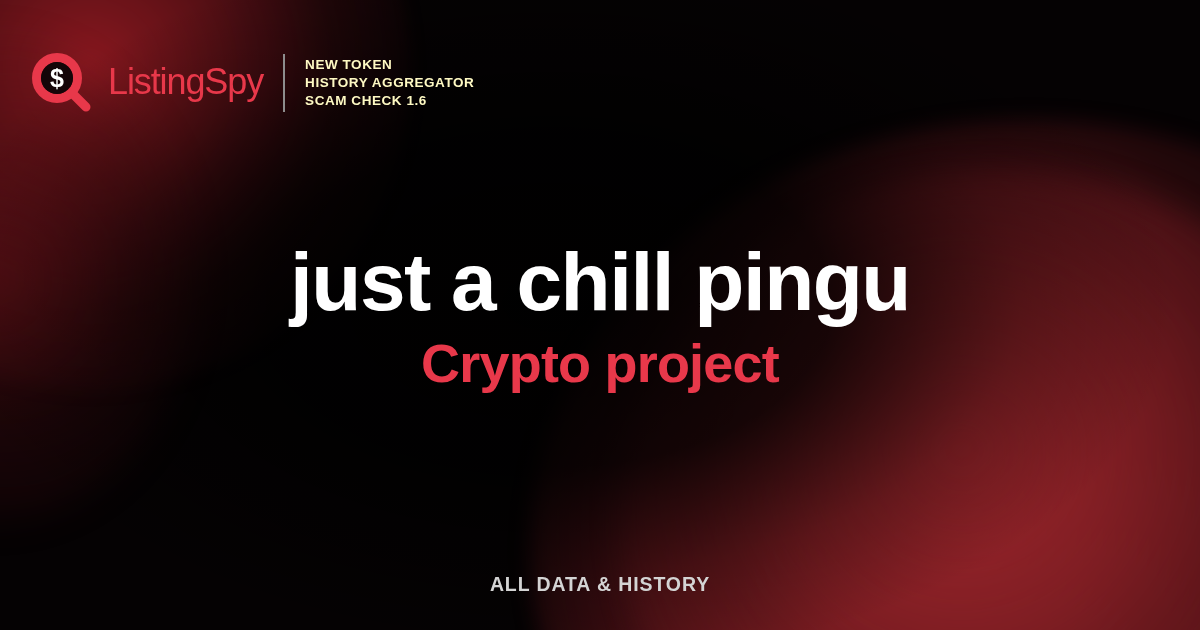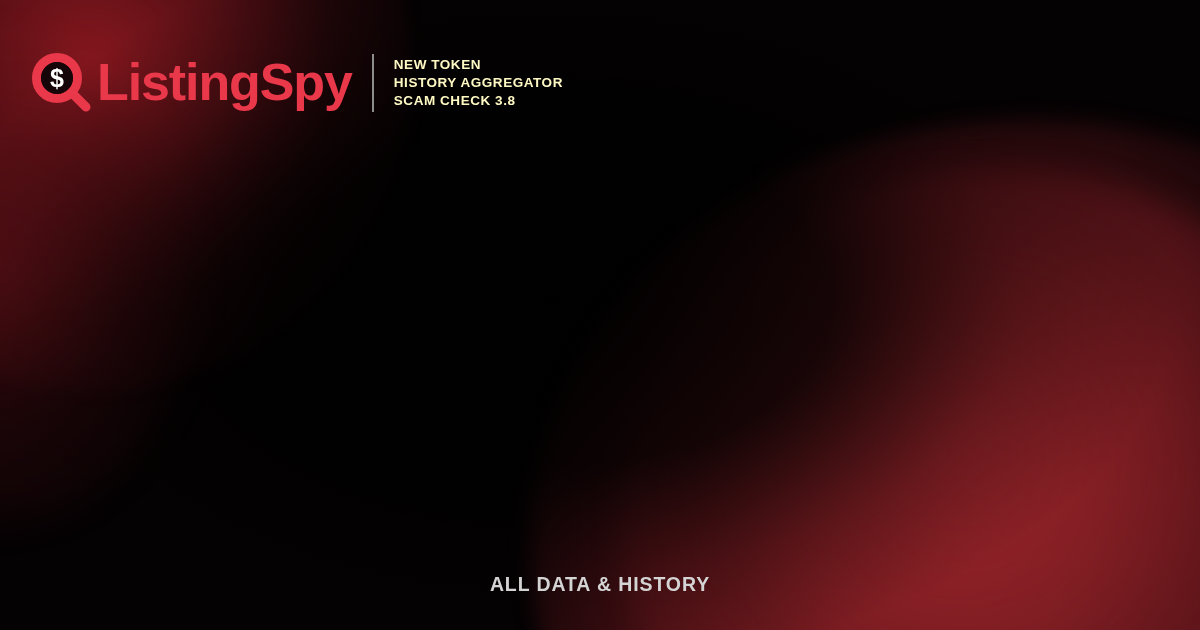--- a/index.html
+++ b/index.html
@@ -102,24 +102,24 @@
     align-items: center;
     z-index: 5;
   }
   .brand-mark {
     width: 60px;
     height: 60px;
     flex: 0 0 60px;
     display: block;
   }
   .brand-word {
-    margin-left: 5px;
-    font-size: 52px;
+    margin-left: 16px;
+    font-size: 36px;
     line-height: 1;
-    font-weight: bold;
+    font-weight: normal;
     letter-spacing: -1.1px;
     color: #e8384a;
     white-space: nowrap;
     transform: translateY(-1px);
   }
   .brand-divider {
     width: 2px;
     height: 58px;
     margin-left: 20px;
     background: #8d8d8d;
@@ -213,22 +213,26 @@
       <text x="25" y="25" fill="#ffffff" font-family="'Liberation Sans', sans-serif" font-size="25" font-weight="bold" text-anchor="middle" dominant-baseline="central">$</text>
     </svg>
 
     <div class="brand-word">ListingSpy</div>
 
     <div class="brand-divider"></div>
 
     <div class="brand-tagline">
       <div>NEW TOKEN</div>
       <div>HISTORY AGGREGATOR</div>
-      <div>SCAM CHECK 3.8</div>
+      <div>SCAM CHECK 1.6</div>
     </div>
   </div>
 
+  <div class="hero">
+    <div class="hero-title">just a chill pingu</div>
+    <div class="hero-subtitle">Crypto project</div>
+  </div>
 
   <div class="footer">
     <span class="footer-text">ALL DATA &amp; HISTORY</span>
   </div>
 
 </div>
 
 </body></html>

